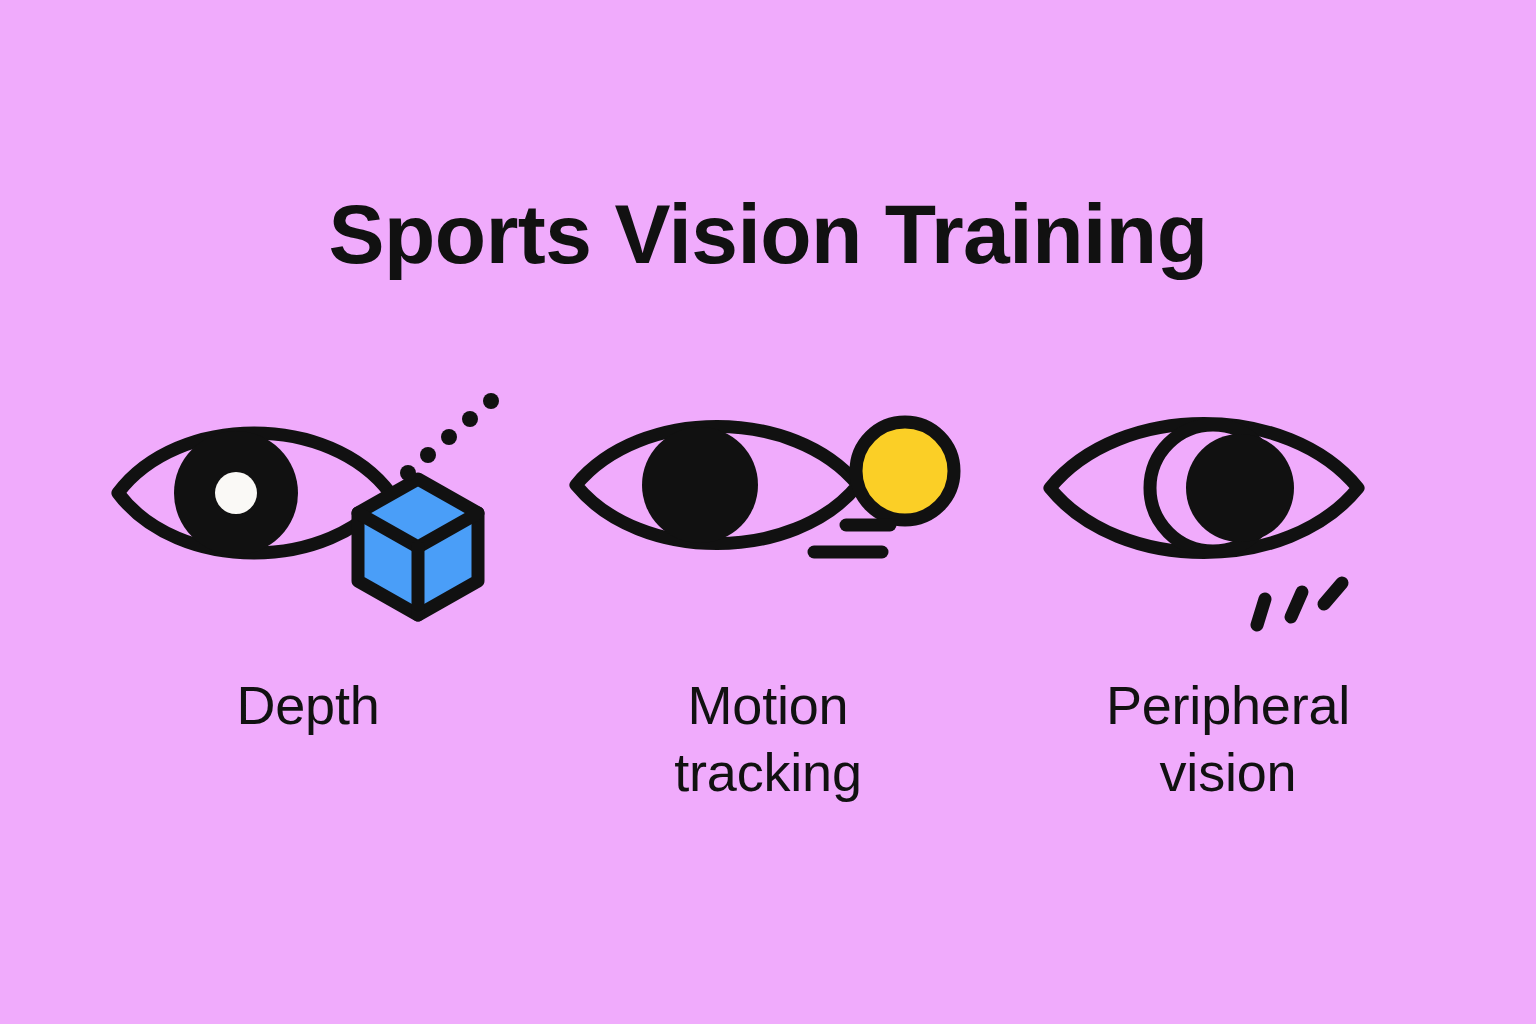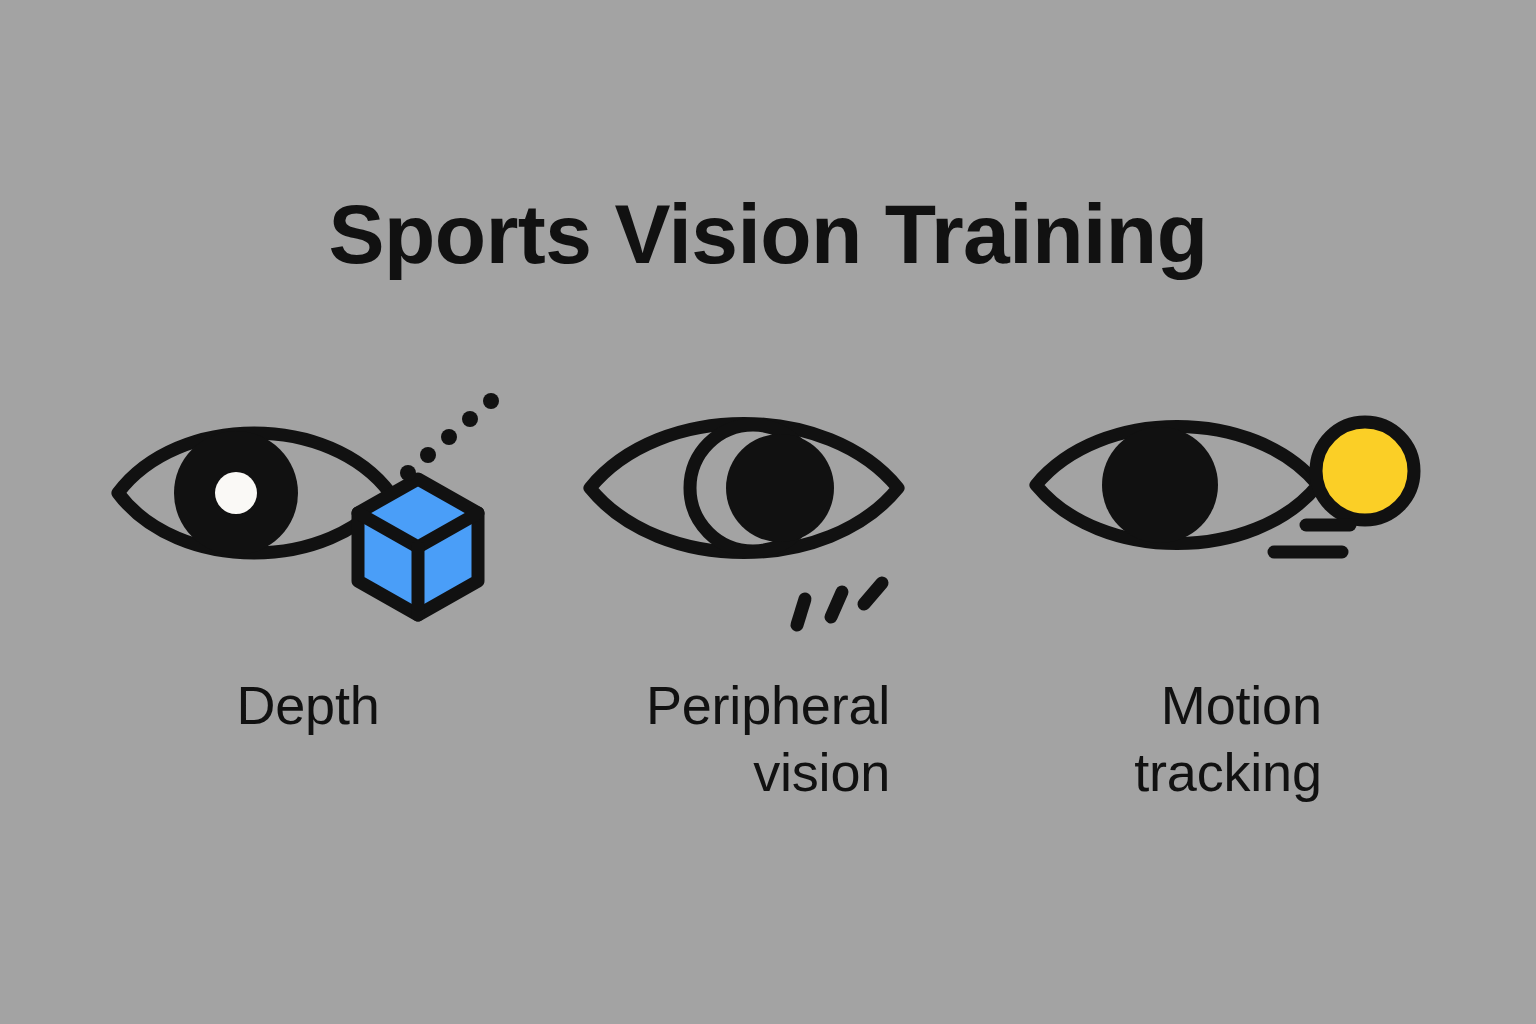--- a/index.html
+++ b/index.html
@@ -12,21 +12,21 @@
     height: 1024px;
     background: #faf9f6;
     font-family: "Liberation Sans", sans-serif;
     color: #111111;
     overflow: hidden;
   }
   #poster {
     position: relative;
     width: 1536px;
     height: 1024px;
-    background: #a3a3a3;
+    background: #f0abfc;
     box-sizing: border-box;
   }
   #title {
     position: absolute;
     top: 131px;
     left: 0;
     width: 1536px;
     text-align: center;
     font-size: 84px;
     font-weight: 700;
@@ -66,21 +66,20 @@
     margin-top: 22px;
     text-align: center;
     font-size: 54px;
     font-weight: 500;
     line-height: 1.24;
     color: #111111;
     letter-spacing: -0.2px;
   }
   .caption .line {
     display: block;
-    text-align: right;
   }
 </style>
 </head>
 <body>
 
 <div id="poster">
 
   <h1 id="title">Sports Vision Training</h1>
 
   <div id="cards">
@@ -112,55 +111,55 @@
       </div>
       <div class="caption">
         <span class="line">Depth</span>
       </div>
     </div>
 
     <div class="card">
       <div class="icon-wrap">
         <svg viewBox="0 0 400 265" xmlns="http://www.w3.org/2000/svg">
 
+          <path d="M8 100 C72 22 226 22 290 100 C226 178 72 178 8 100 Z" fill="none" stroke="#111111" stroke-width="13" stroke-linejoin="round" stroke-linecap="round"></path>
+
+          <circle cx="132" cy="100" r="58" fill="#111111"></circle>
+
+          <circle cx="337" cy="86" r="49" fill="#fbcf26" stroke="#111111" stroke-width="13"></circle>
+
+          <g stroke="#111111" stroke-width="13" stroke-linecap="round">
+            <line x1="278" y1="140" x2="322" y2="140"></line>
+            <line x1="246" y1="167" x2="314" y2="167"></line>
+          </g>
+        </svg>
+      </div>
+      <div class="caption">
+        <span class="line">Motion</span>
+        <span class="line">tracking</span>
+      </div>
+    </div>
+
+    <div class="card">
+      <div class="icon-wrap">
+        <svg viewBox="0 0 400 265" xmlns="http://www.w3.org/2000/svg">
+
           <path d="M22 103 C92 17 260 17 330 103 C260 189 92 189 22 103 Z" fill="none" stroke="#111111" stroke-width="13" stroke-linejoin="round" stroke-linecap="round"></path>
 
           <circle cx="185" cy="103" r="63" fill="none" stroke="#111111" stroke-width="13"></circle>
 
           <circle cx="212" cy="103" r="54" fill="#111111"></circle>
 
           <g stroke="#111111" stroke-width="13" stroke-linecap="round">
             <line x1="229" y1="240" x2="237" y2="214"></line>
             <line x1="263" y1="232" x2="274" y2="207"></line>
             <line x1="296" y1="219" x2="314" y2="198"></line>
           </g>
         </svg>
       </div>
       <div class="caption">
         <span class="line">Peripheral</span>
         <span class="line">vision</span>
       </div>
     </div>
 
-    <div class="card">
-      <div class="icon-wrap">
-        <svg viewBox="0 0 400 265" xmlns="http://www.w3.org/2000/svg">
-
-          <path d="M8 100 C72 22 226 22 290 100 C226 178 72 178 8 100 Z" fill="none" stroke="#111111" stroke-width="13" stroke-linejoin="round" stroke-linecap="round"></path>
-
-          <circle cx="132" cy="100" r="58" fill="#111111"></circle>
-
-          <circle cx="337" cy="86" r="49" fill="#fbcf26" stroke="#111111" stroke-width="13"></circle>
-
-          <g stroke="#111111" stroke-width="13" stroke-linecap="round">
-            <line x1="278" y1="140" x2="322" y2="140"></line>
-            <line x1="246" y1="167" x2="314" y2="167"></line>
-          </g>
-        </svg>
-      </div>
-      <div class="caption">
-        <span class="line">Motion</span>
-        <span class="line">tracking</span>
-      </div>
-    </div>
-
   </div>
 </div>
 
 </body></html>

